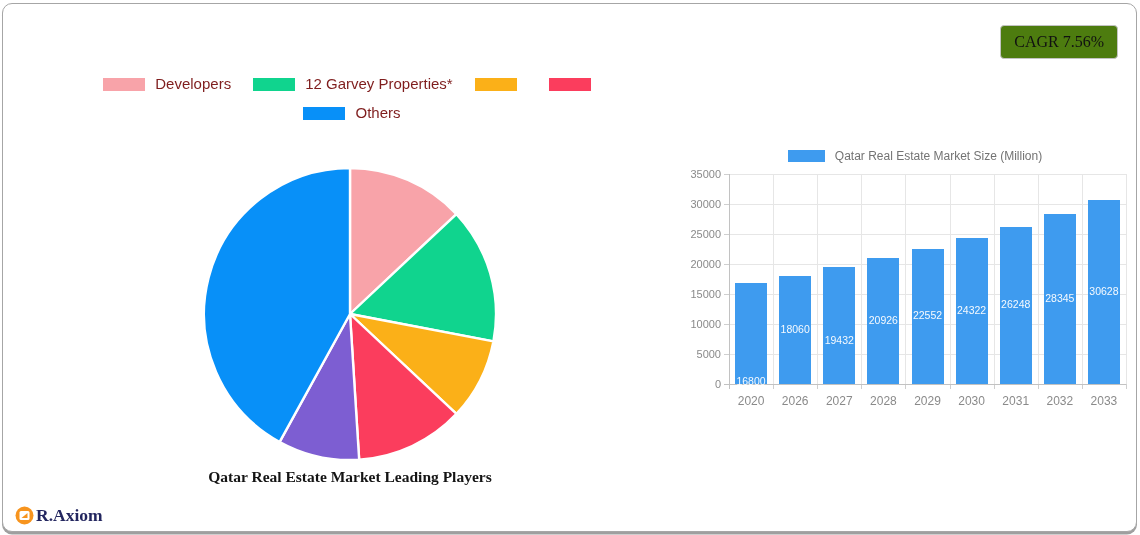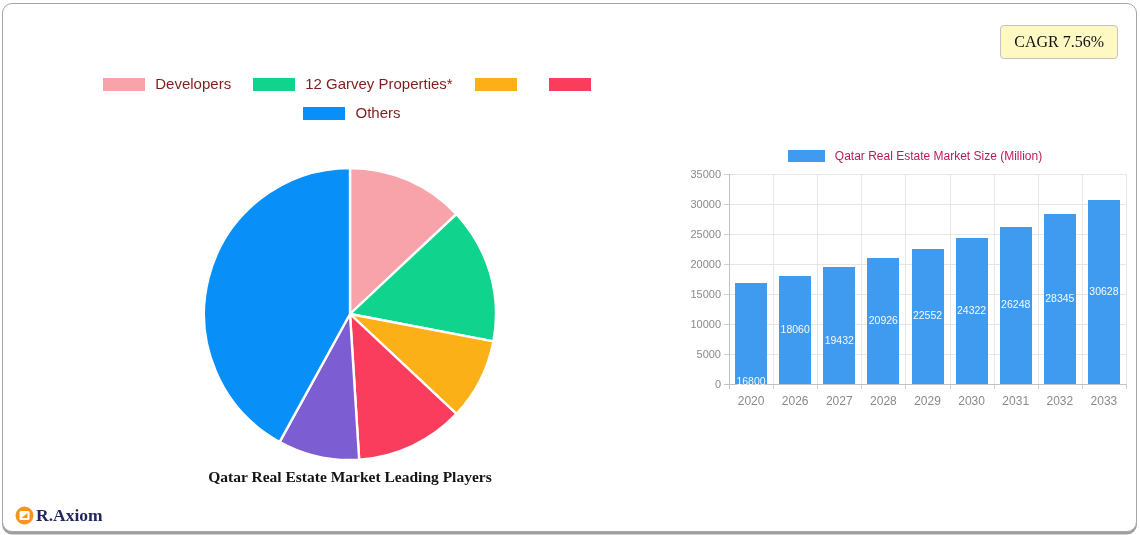--- a/index.html
+++ b/index.html
@@ -1,37 +1,37 @@
 <!DOCTYPE html>
 <html><head>
 <meta charset="utf-8">
 <style>
   html,body{margin:0;padding:0;background:#fff;width:1140px;height:535px;overflow:hidden;
     font-family:"Liberation Sans",sans-serif;}
   #card{position:absolute;left:2px;top:3px;width:1133px;height:527px;background:#fff;
     border:1.5px solid #a6a6a6;border-radius:10px;box-shadow:0 2.5px 0 rgba(80,80,80,.55);}
   
   #cagr{position:absolute;top:21px;right:18px;border:1px solid #c3c3c3;border-radius:4px;
-    padding:7px 13px;font-family:"Liberation Serif",serif;font-size:16px;color:#111;background:#fef9c3;}
+    padding:7px 13px;font-family:"Liberation Serif",serif;font-size:16px;color:#111;background:#4d7c0f;}
   
   #pie-legend{position:absolute;left:38px;top:70px;width:622px;display:flex;flex-wrap:wrap;
     justify-content:center;row-gap:9px;}
   .pl-item{display:inline-flex;align-items:center;margin:0 11px;cursor:pointer;}
   .pl-swatch{width:42px;height:13px;margin-right:10px;flex:0 0 auto;}
   .pl-label{font-size:15px;color:#7f1d1d;white-space:nowrap;line-height:20px;}
   
   #pie-svg{position:absolute;left:197px;top:160px;width:300px;height:300px;}
   #pie-title{position:absolute;left:147px;top:464px;width:400px;text-align:center;
     font-family:"Liberation Serif",serif;font-size:15.5px;font-weight:700;color:#141414;}
   
   #bar-chart{position:absolute;left:688px;top:139px;width:448px;height:275px;}
   #bar-legend{position:absolute;left:0;right:0;top:6px;display:flex;align-items:center;
     justify-content:center;cursor:pointer;}
   #bar-legend .swatch{width:37px;height:12px;margin-right:10px;}
-  #bar-legend .lbl{font-size:12px;color:#be185d;white-space:nowrap;}
+  #bar-legend .lbl{font-size:12px;color:#737373;white-space:nowrap;}
   .gridline-h{position:absolute;height:1px;background:#e6e6e6;}
   .gridline-v{position:absolute;width:1px;background:#e6e6e6;}
   .axis-line{position:absolute;background:#c2c2c2;}
   .tick{position:absolute;background:#cfcfcf;}
   .ylab{position:absolute;font-size:11px;color:#8a8a8a;text-align:right;width:44px;}
   .xlab{position:absolute;font-size:12px;color:#8a8a8a;text-align:center;}
   .bar{position:absolute;background:#3e9bef;cursor:pointer;}
   .bar-val{position:absolute;font-size:10.5px;color:rgba(255,255,255,.95);text-align:center;
     white-space:nowrap;}
   

